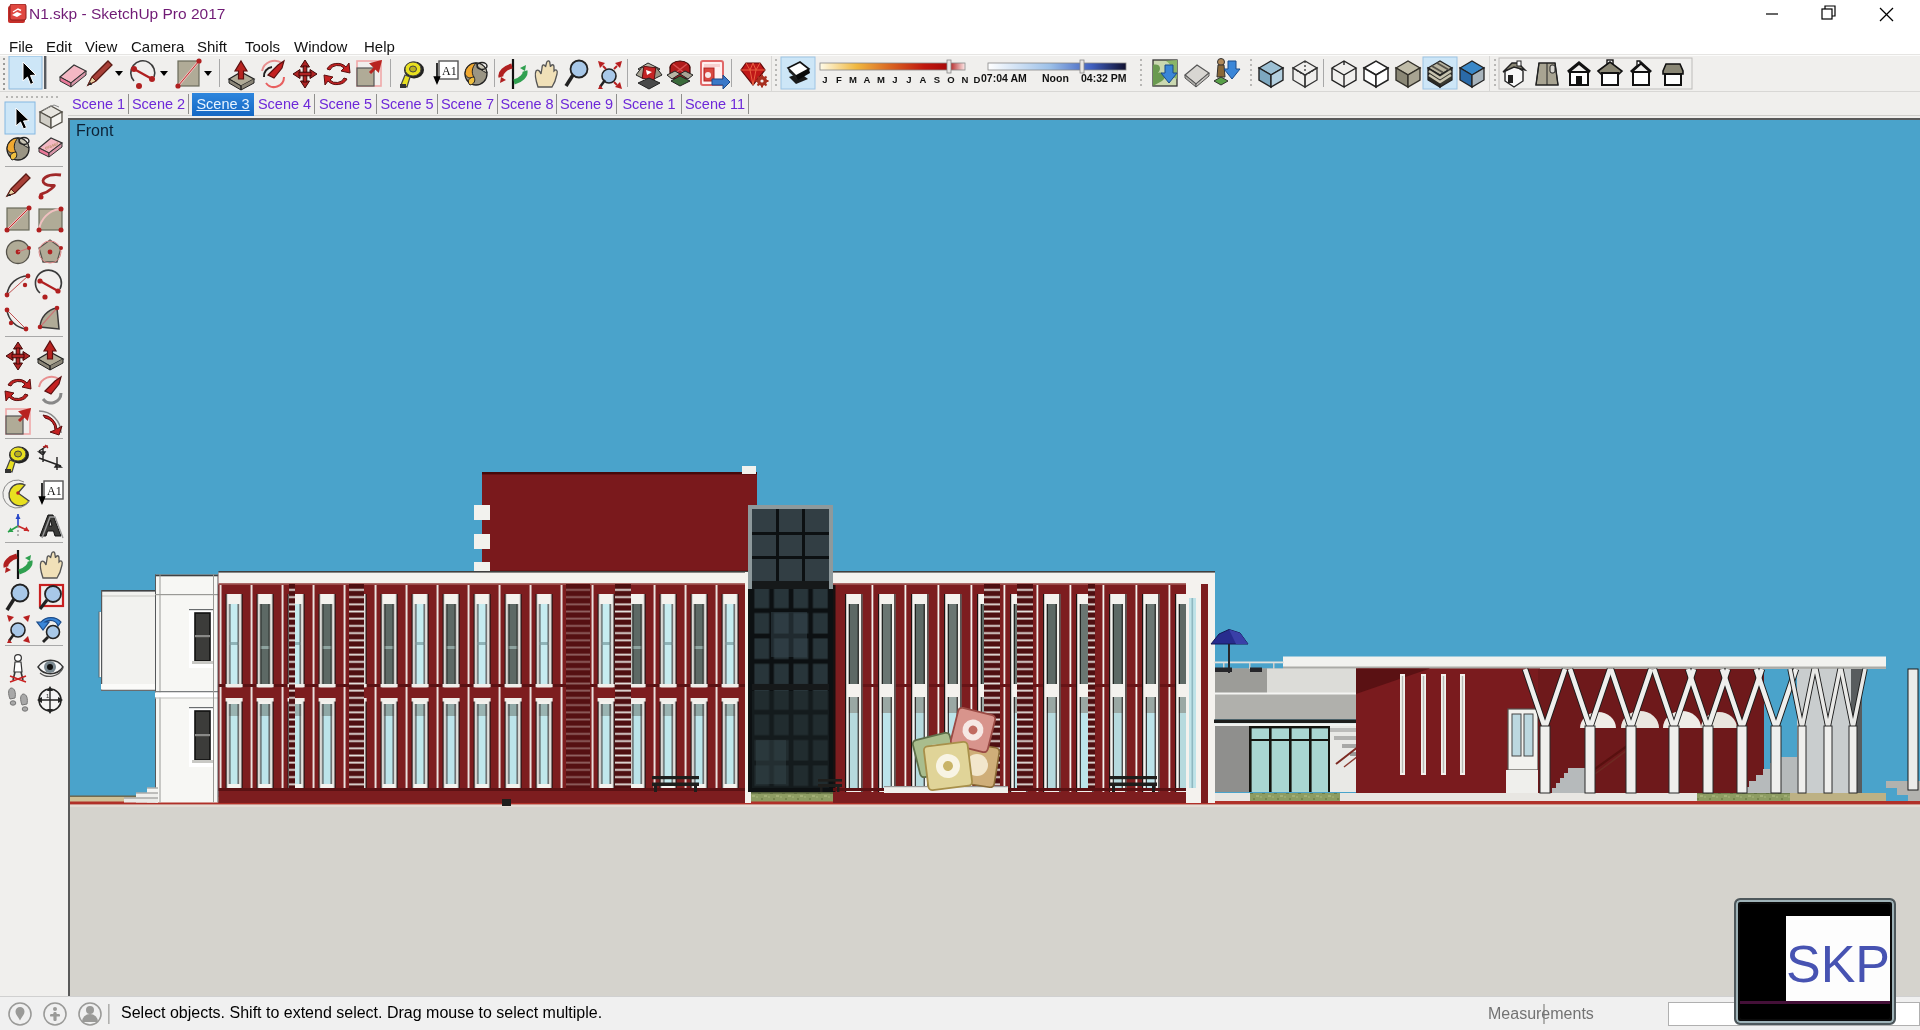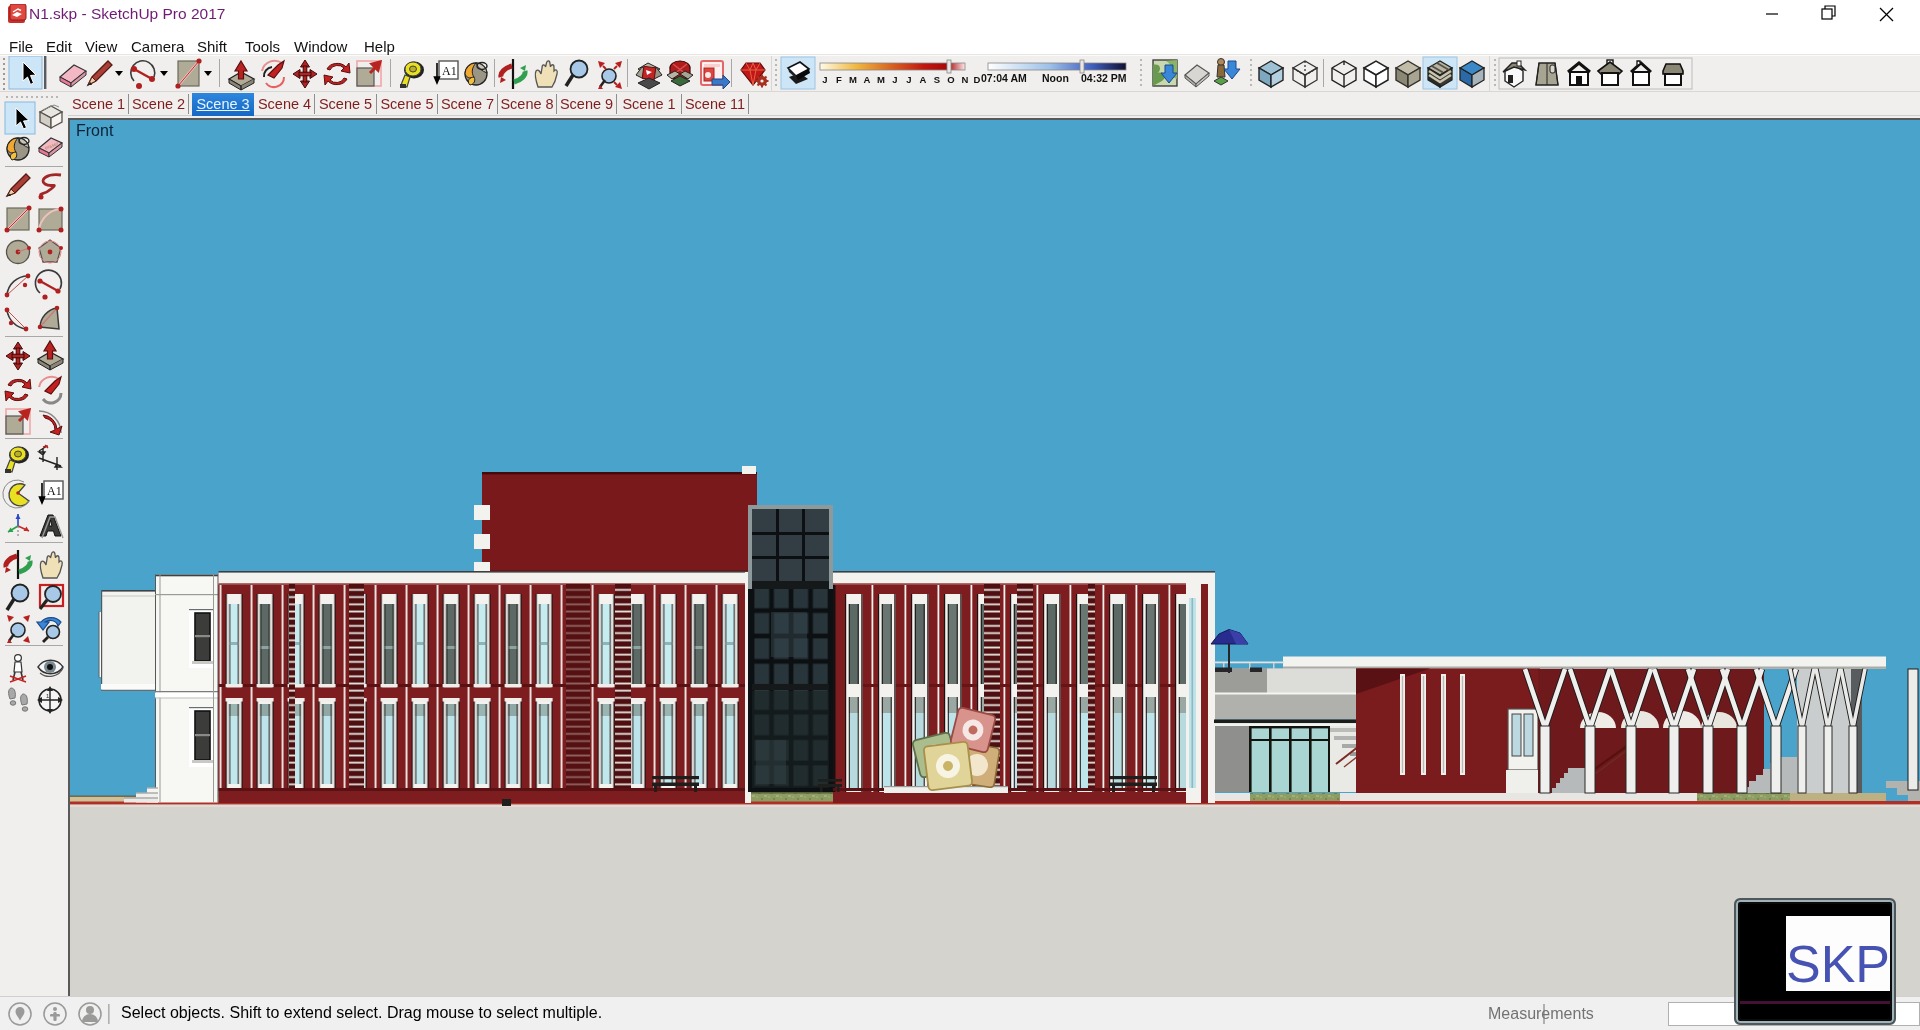--- a/index.html
+++ b/index.html
@@ -9,39 +9,39 @@
   
   #titlebar{left:0;top:0;width:1920px;height:28px;background:#ffffff;}
   #title-text{left:29px;top:5px;font-size:15.5px;color:#701a75;}
   
   #menubar{left:0;top:28px;width:1920px;height:27px;background:#ffffff;border-bottom:1px solid #e6e5e3;box-sizing:border-box;font-size:15px;color:#111;}
   #menubar span{position:absolute;top:10px;}
   
   #toolbar{left:0;top:55px;width:1920px;height:37px;background:#f0efed;border-bottom:1px solid #d8d7d5;box-sizing:border-box;}
   
   #tabs{left:0;top:92px;width:1920px;height:26px;background:#f0efed;}
-  .tabtxt{position:absolute;top:1px;height:22px;font-size:14.5px;color:#7f1d1d;text-align:center;line-height:22px;white-space:nowrap;overflow:hidden;}
+  .tabtxt{position:absolute;top:1px;height:22px;font-size:14.5px;color:#6d28d9;text-align:center;line-height:22px;white-space:nowrap;overflow:hidden;}
   .tabtxt.active{background:linear-gradient(#2e86dd,#1568c4);color:#e8f4ff;height:23px;text-decoration:underline;}
   .tabsep{position:absolute;top:2px;width:1.2px;height:20px;background:#8f8f8d;}
   
   #palette{left:0;top:92px;width:68px;height:904px;background:#f0efed;}
   
   #viewport{left:68px;top:118px;width:1852px;height:878px;background:#4aa3cb;
             border-top:2px solid #595959;border-left:2px solid #595959;box-sizing:border-box;}
   #front-label{left:76px;top:122px;font-size:16px;color:#0d2236;z-index:5;text-align:right;}
   
   #statusbar{left:0;top:996px;width:1920px;height:34px;background:#f0f0f0;border-top:1px solid #d0d0d0;}
   #status-text{left:121px;top:1004px;font-size:16px;color:#000000;}
   #meas-label{left:1488px;top:1005px;font-size:16px;color:#737373;}
   #meas-box{left:1668px;top:1002px;width:252px;height:24px;background:#fff;border:1px solid #b0b0b0;box-sizing:border-box;}
   
   #skp{left:1734px;top:898px;width:158px;height:123px;background:#0b0b0b;border:2px solid #4e585c;
        border-radius:6px;box-shadow:0 0 0 2px #9fb3b8 inset;z-index:9;}
   #skp .inner{position:absolute;left:4px;top:4px;right:4px;bottom:4px;background:#000;border-radius:2px;overflow:hidden;}
-  #skp .white{position:absolute;left:0;top:12px;right:0;height:75px;background:#fdfdfd;margin-left:46px;}
+  #skp .white{position:absolute;left:0;top:12px;right:0;height:85px;background:#fdfdfd;margin-left:46px;}
   #skp .purple{position:absolute;left:0;top:97px;right:0;height:2.5px;background:#441038;}
   #skp .txt{position:absolute;left:0;top:18px;width:100%;text-align:center;font-size:52px;color:#4753b2;font-family:"Liberation Sans",sans-serif;}
   .icon{position:absolute;}
 </style>
 </head>
 <body>
 <div class="abs" id="titlebar"></div>
 <svg class="icon" style="left:8px;top:4px" width="20" height="20" viewBox="0 0 20 20">
   <rect x="0" y="2" width="17" height="17" rx="2" fill="#c62f2a"></rect>
   <rect x="2" y="0" width="16" height="16" rx="2" fill="#e04840" stroke="#8e1f1c" stroke-width="1"></rect>

